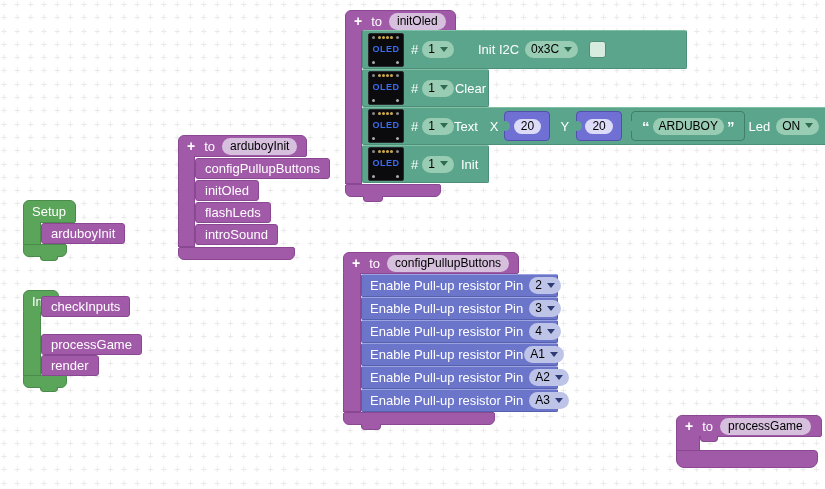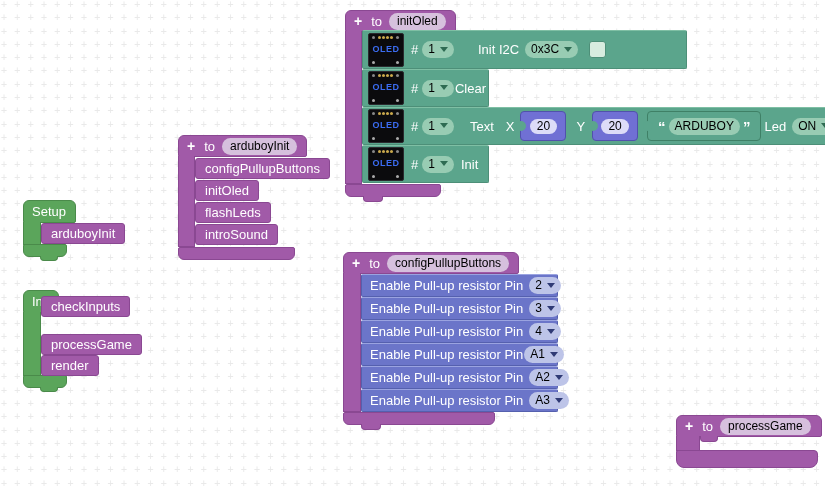--- a/index.html
+++ b/index.html
@@ -164,21 +164,21 @@
         <i class="pins"></i>
           <i class="tdots"></i>
         <span class="oledtxt">OLED</span>
         <i class="cdots"></i>
       </span>
       <span class="lbl" style="margin-left:7px;">#</span>
       <span class="pill tpill" style="margin-left:4px;">
         <span>1</span>
           <i class="arr tarr"></i>
       </span>
-      <span class="lbl" style="margin-left:16px;">Text</span>
+      <span class="lbl" style="margin-left:0;">Text</span>
       <span class="lbl" style="margin-left:12px;">X</span>
       <span class="vblock" style="margin-left:6px;">
         <i class="bite"></i>
         <span class="vpill">20</span>
       </span>
       <span class="lbl" style="margin-left:10px;">Y</span>
       <span class="vblock" style="margin-left:7px;">
         <i class="bite"></i>
         <span class="vpill">20</span>
       </span>

